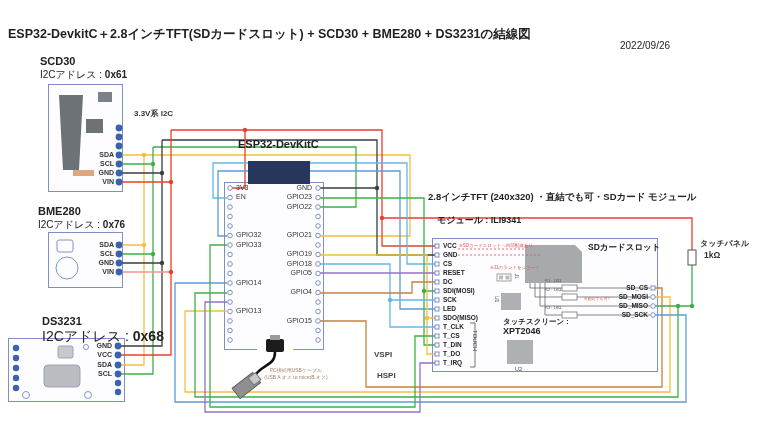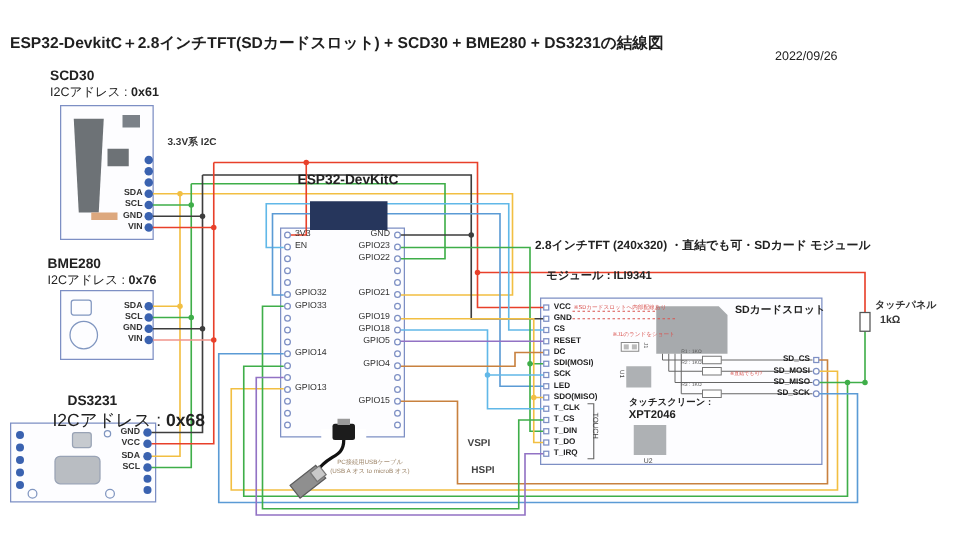--- a/index.html
+++ b/index.html
@@ -217,21 +217,21 @@
   <div class="lbl b" style="left:80px;top:168.5px;width:34px;text-align:right;font-size:7px;">GND</div>
   <div class="lbl b" style="left:80px;top:177.5px;width:34px;text-align:right;font-size:7px;">VIN</div>
 
   <div class="lbl b" style="left:38px;top:205px;font-size:11px;color:#222;">BME280</div>
   <div class="lbl" style="left:38px;top:219px;font-size:10px;color:#222;"><span>I2Cアドレス : </span><span class="b">0x76</span></div>
   <div class="lbl b" style="left:80px;top:240.5px;width:34px;text-align:right;font-size:7px;">SDA</div>
   <div class="lbl b" style="left:80px;top:249.5px;width:34px;text-align:right;font-size:7px;">SCL</div>
   <div class="lbl b" style="left:80px;top:258.5px;width:34px;text-align:right;font-size:7px;">GND</div>
   <div class="lbl b" style="left:80px;top:267.5px;width:34px;text-align:right;font-size:7px;">VIN</div>
 
-  <div class="lbl b" style="left:54px;top:315px;font-size:11px;color:#222;">DS3231</div>
+  <div class="lbl b" style="left:42px;top:315px;font-size:11px;color:#222;">DS3231</div>
   <div class="lbl" style="left:42px;top:329px;font-size:14px;color:#222;"><span>I2Cアドレス : </span><span class="b">0x68</span></div>
   <div class="lbl b" style="left:78px;top:341.5px;width:34px;text-align:right;font-size:7px;">GND</div>
   <div class="lbl b" style="left:78px;top:350.5px;width:34px;text-align:right;font-size:7px;">VCC</div>
   <div class="lbl b" style="left:78px;top:360.5px;width:34px;text-align:right;font-size:7px;">SDA</div>
   <div class="lbl b" style="left:78px;top:369.5px;width:34px;text-align:right;font-size:7px;">SCL</div>
 
   <div class="lbl b" style="left:238px;top:106px;font-size:11px;color:#222;margin-top:32px;">ESP32-DevKitC</div>
   <div class="lbl" style="left:236px;top:183.5px;font-size:7px;">3V3</div>
   <div class="lbl" style="left:236px;top:193px;font-size:7px;">EN</div>
   <div class="lbl" style="left:236px;top:231px;font-size:7px;">GPIO32</div>

